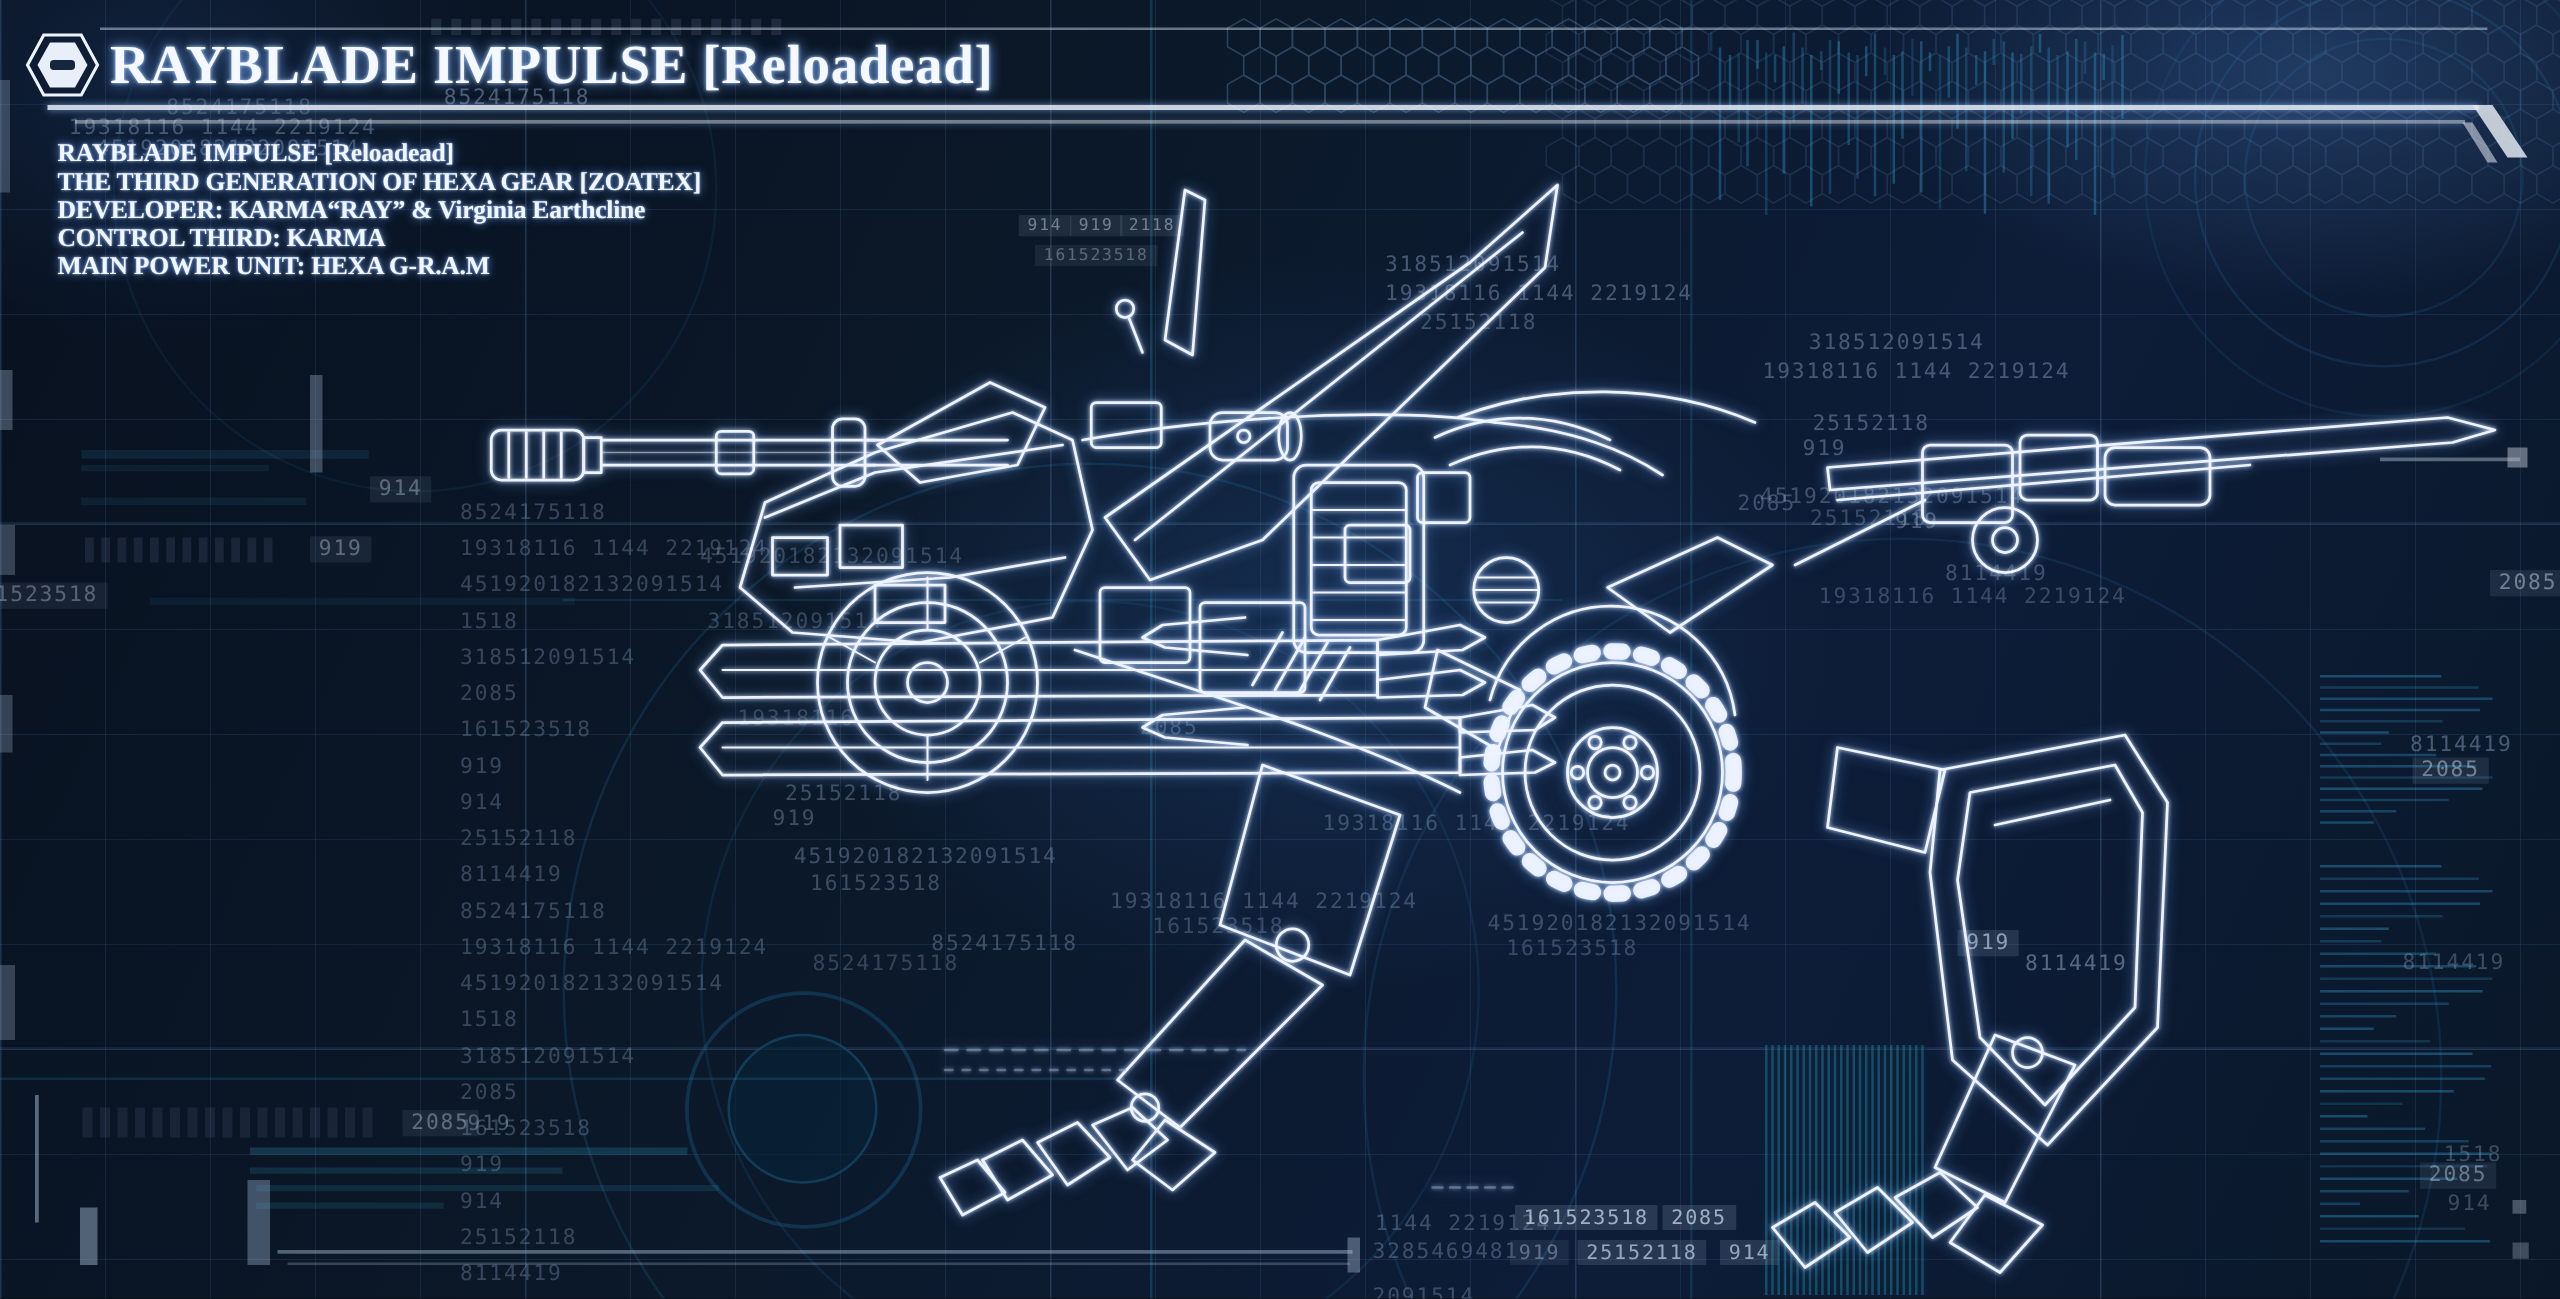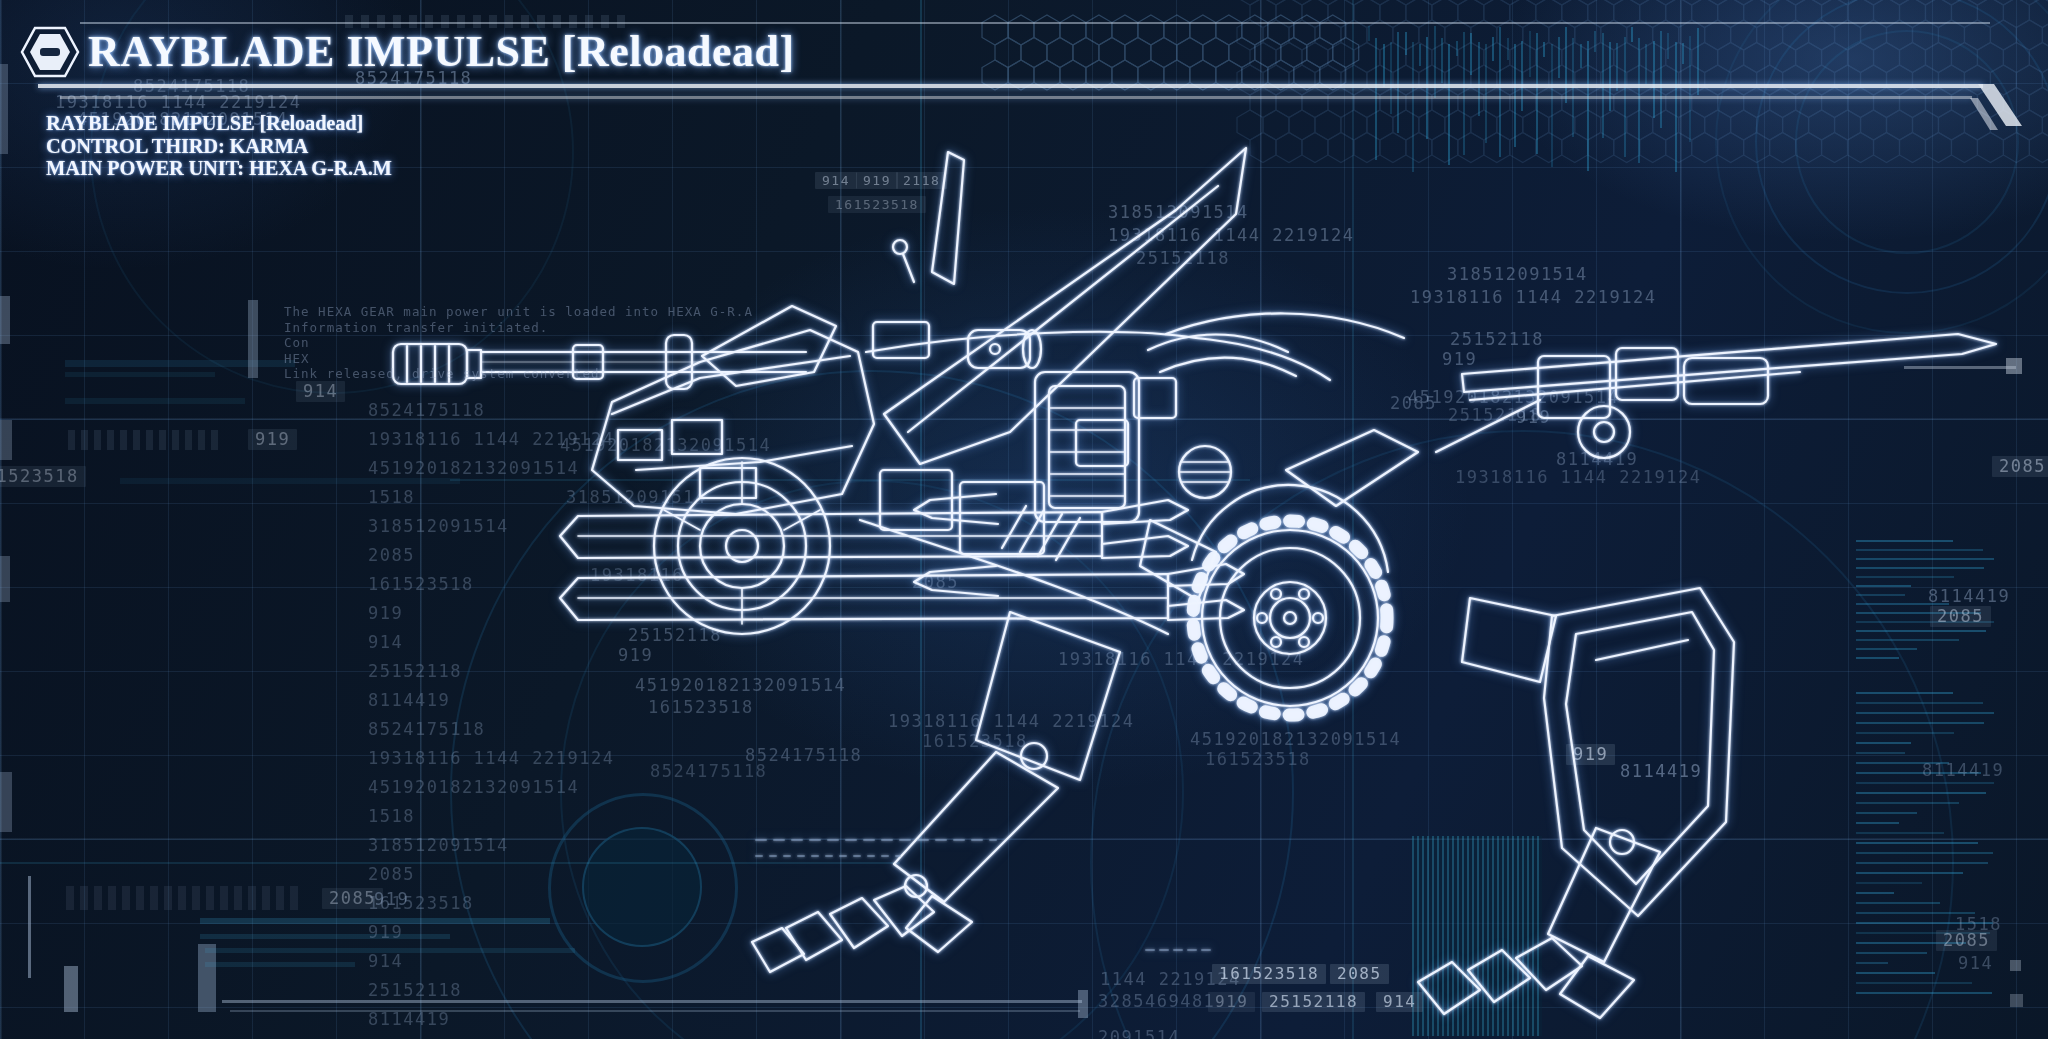--- a/index.html
+++ b/index.html
@@ -810,26 +810,21 @@
   <div class="abs title" style="left:88px;top:26px">RAYBLADE IMPULSE [Reloadead]</div>
   <div class="abs hline" style="left:38px;top:84px;width:1945px;height:4px"></div>
   <div class="abs hline dim" style="left:60px;top:96px;width:1912px;height:3px"></div>
   <svg class="abs" style="left:1960px;top:78px" width="88" height="64">
     <polygon points="18,6 46,48 62,48 34,6" fill="rgba(225,230,238,.85)"></polygon>
     <polygon points="10,20 30,52 38,52 18,20" fill="rgba(225,230,238,.55)"></polygon>
   </svg>
 
   <div class="abs specs" style="left:46px;top:112px">
     <div>RAYBLADE IMPULSE [Reloadead]</div>
+    <div>THE THIRD GENERATION OF HEXA GEAR [ZOATEX]</div>
+    <div>DEVELOPER: KARMA“RAY” &amp; Virginia Earthcline</div>
     <div>CONTROL THIRD: KARMA</div>
     <div>MAIN POWER UNIT: HEXA G-R.A.M</div>
   </div>
 
-  <div class="abs log" style="left:284px;top:304px">
-    <div>The HEXA GEAR main power unit is loaded into HEXA G-R.A</div>
-    <div>Information transfer initiated.</div>
-    <div>Con</div>
-    <div>HEX</div>
-    <div>Link released, drive system converted</div>
-  </div>
   <div class="bar" style="left:248px;top:300px;width:10px;height:78px;background:rgba(160,180,205,.35)"></div>
 
 </div>
 
 </body></html>

